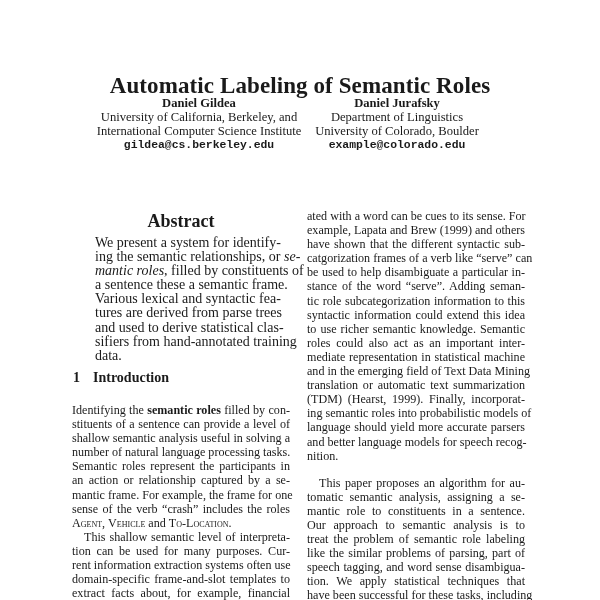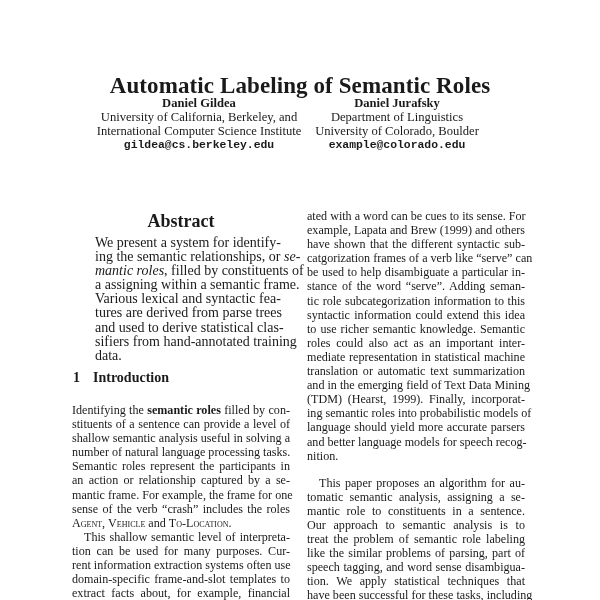--- a/index.html
+++ b/index.html
@@ -122,21 +122,21 @@
     <span class="line">University of Colorado, Boulder</span>
     <span class="email">example@colorado.edu</span>
   </div>
 
   <div class="abstract-heading">Abstract</div>
 
   <div class="abstract-body">
     <span class="jl">We present a system for identify-</span>
     <span class="jl"><span id="abs-l2">ing the semantic relationships, or <i>se-</i></span></span>
     <span class="jl"><span id="abs-l3"><i>mantic roles</i>, filled by constituents of</span></span>
-    <span class="jl">a assigning within a semantic frame.</span>
+    <span class="jl">a sentence these a semantic frame.</span>
     <span class="jl">Various lexical and syntactic fea-</span>
     <span class="jl">tures are derived from parse trees</span>
     <span class="jl">and used to derive statistical clas-</span>
     <span class="jl">sifiers from hand-annotated training</span>
     <span class="jl last">data.</span>
   </div>
 
   <div class="section-heading">
     <span class="num">1</span><span>Introduction</span>
   </div>
@@ -165,22 +165,22 @@
         <span class="jl">example, Lapata and Brew (1999) and others</span>
         <span class="jl">have shown that the different syntactic sub-</span>
         <span class="jl">catgorization frames of a verb like “serve” can</span>
         <span class="jl">be used to help disambiguate a particular in-</span>
         <span class="jl">stance of the word “serve”. Adding seman-</span>
         <span class="jl">tic role subcategorization information to this</span>
         <span class="jl">syntactic information could extend this idea</span>
         <span class="jl">to use richer semantic knowledge. Semantic</span>
         <span class="jl">roles could also act as an important inter-</span>
         <span class="jl">mediate representation in statistical machine</span>
+        <span class="jl">and in the emerging field of Text Data Mining</span>
         <span class="jl">translation or automatic text summarization</span>
-        <span class="jl">and in the emerging field of Text Data Mining</span>
         <span class="jl">(TDM) (Hearst, 1999). Finally, incorporat-</span>
         <span class="jl">ing semantic roles into probabilistic models of</span>
         <span class="jl">language should yield more accurate parsers</span>
         <span class="jl">and better language models for speech recog-</span>
         <span class="jl last">nition.</span>
       </div>
     <div id="rc-p2" style="margin-top:13px;">
         <span class="jl ind">This paper proposes an algorithm for au-</span>
         <span class="jl">tomatic semantic analysis, assigning a se-</span>
         <span class="jl">mantic role to constituents in a sentence.</span>

